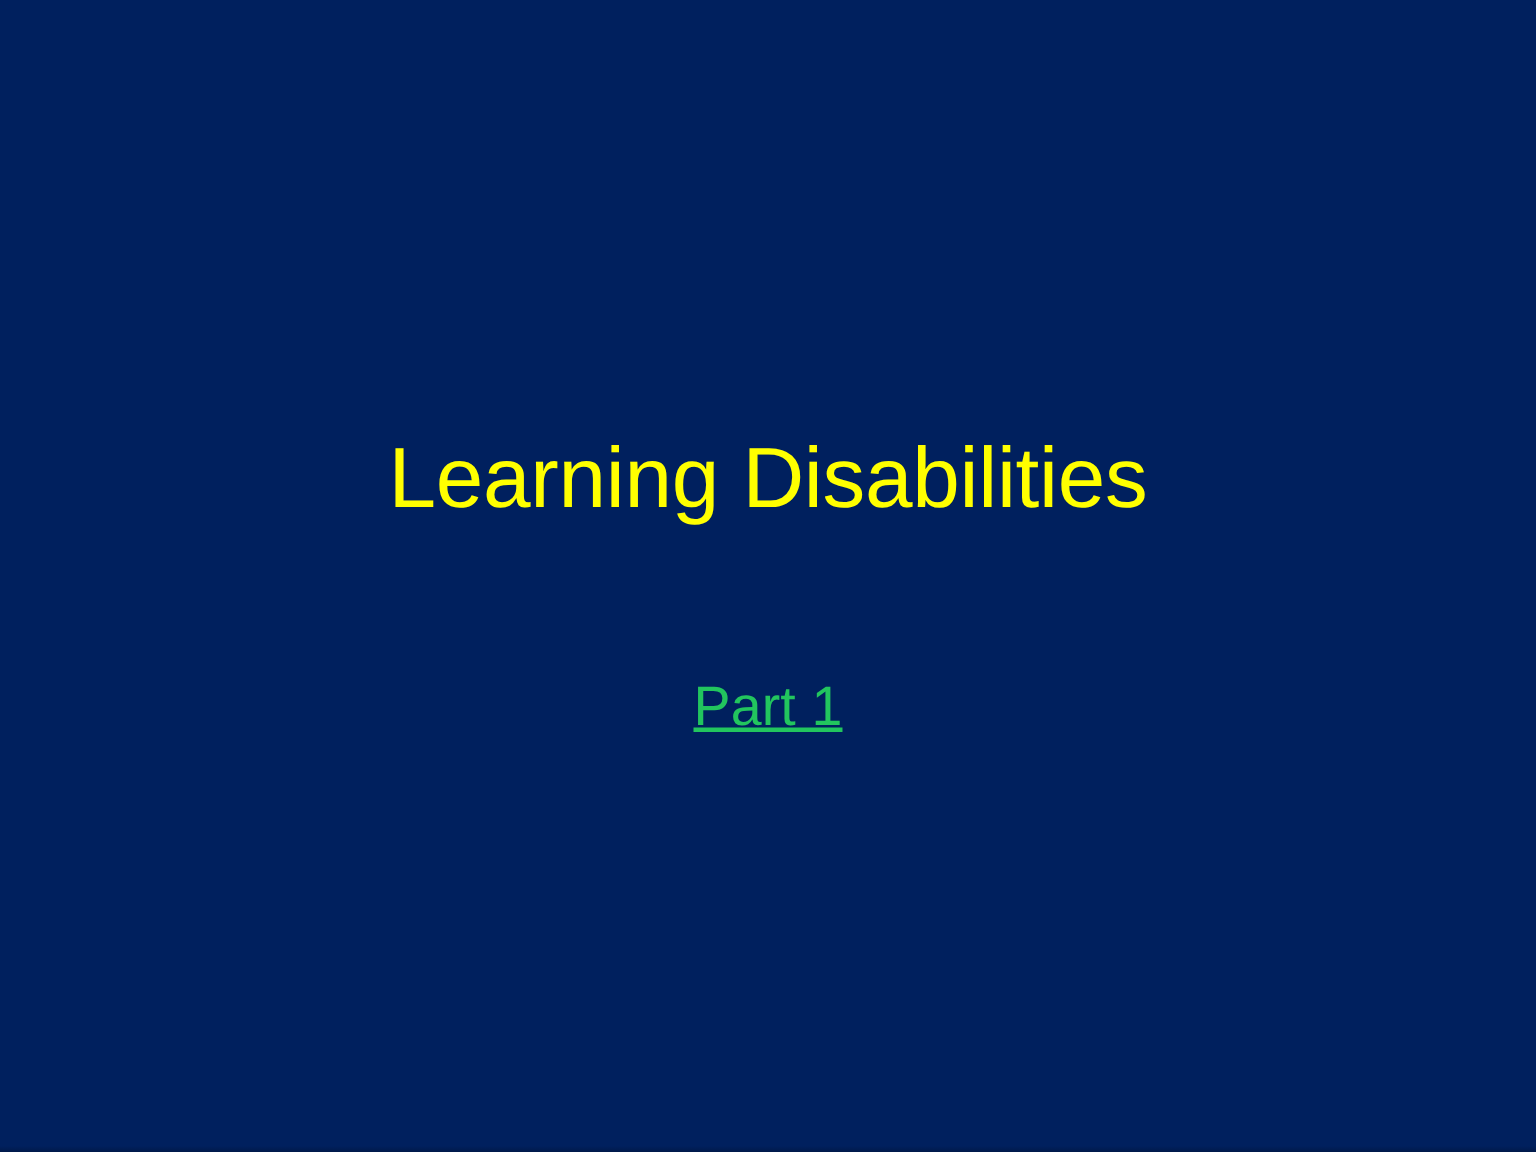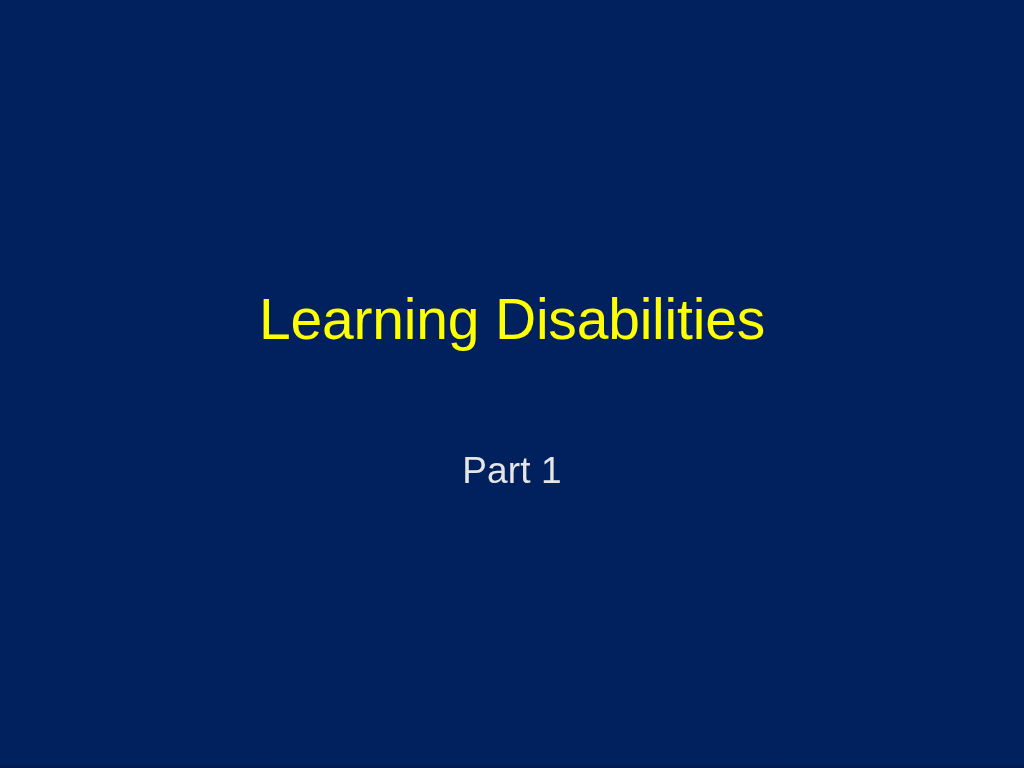--- a/index.html
+++ b/index.html
@@ -86,20 +86,20 @@
 
 <div class="slide" style="background-color: rgb(0, 32, 94);">
 
   <div class="content">
 
     <div class="title-block">
       <h1 class="slide-title" style="color: rgb(255, 255, 0);">Learning Disabilities</h1>
     </div>
 
     <div class="subtitle-block">
-      <p class="slide-subtitle" style="color: #e5e5e5;">Part 1</p>
+      <p class="slide-subtitle" style="color: #22c55e; text-decoration: underline;">Part 1</p>
     </div>
 
   </div>
 
   <div class="slide-bottom-edge"></div>
 
 </div>
 
 </body></html>

